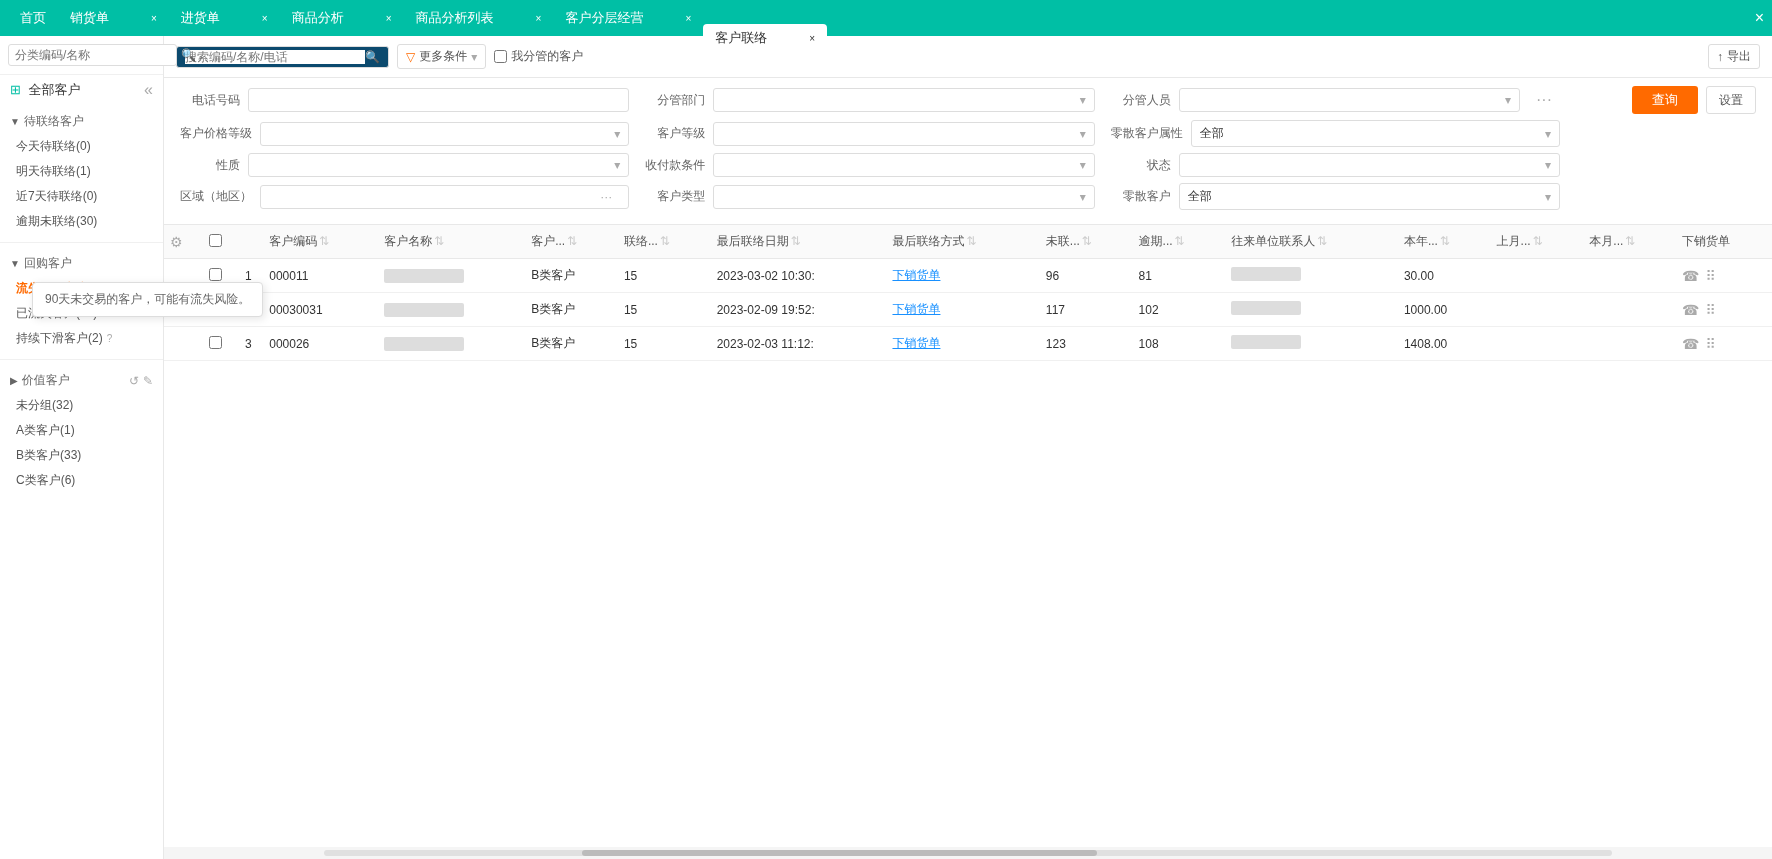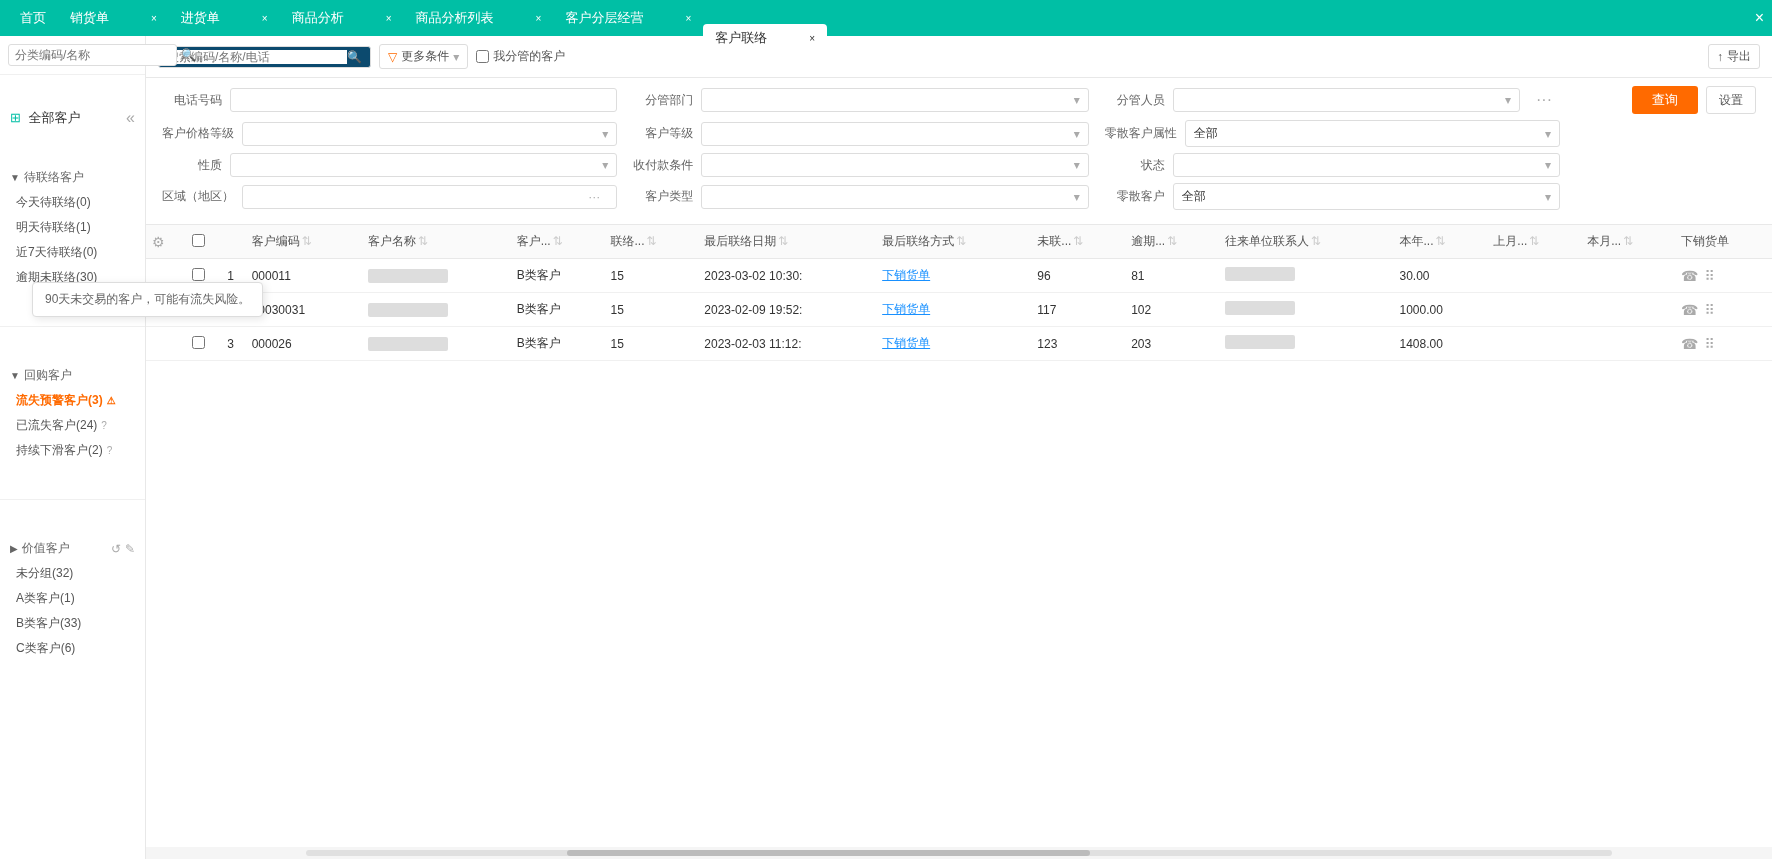--- a/index.html
+++ b/index.html
@@ -10,21 +10,21 @@
     .top-nav .tab { display: flex; align-items: center; padding: 0 12px; height: 28px; color: #fff; font-size: 13px; cursor: pointer; border-radius: 4px 4px 0 0; position: relative; gap: 36px; }
     .top-nav .tab.active { background: #fff; color: #333; margin-top: 40px; }
     .top-nav .tab .close-btn { margin-left: 6px; font-size: 10px; color: inherit; cursor: pointer; }
     .top-nav .home-tab { color: #fff; padding: 0 12px; font-size: 13px; cursor: pointer; }
     .top-nav-right { margin-left: auto; color: #fff; font-size: 16px; cursor: pointer; }
 
     
     .main-layout { display: flex; height: calc(859px - 36px); }
 
     
-    .sidebar { width: 146px; background: #fff; border-right: 1px solid #e8e8e8; display: flex; flex-direction: column; flex-shrink: 0; gap: 28px; }
+    .sidebar { width: 164px; background: #fff; border-right: 1px solid #e8e8e8; display: flex; flex-direction: column; flex-shrink: 0; }
     .sidebar-search { display: flex; align-items: center; padding: 8px; border-bottom: 1px solid #f0f0f0; }
     .sidebar-search input { flex: 1; border: 1px solid #ddd; border-radius: 3px; padding: 3px 6px; font-size: 12px; outline: none; }
     .sidebar-search .search-icon { margin-left: 4px; color: #aaa; cursor: pointer; }
     .sidebar-all { display: flex; align-items: center; justify-content: space-between; padding: 6px 10px; font-size: 13px; font-weight: normal; cursor: pointer; background: #fff; }
     .sidebar-all .grid-icon { color: #00bfa5; margin-right: 4px; }
     .sidebar-all .collapse-btn { color: #aaa; font-size: 16px; }
     .sidebar-group { padding: 4px 0; }
     .sidebar-group-title { display: flex; align-items: center; padding: 4px 10px; font-size: 12px; color: #666; cursor: pointer; }
     .sidebar-group-title .arrow { margin-right: 4px; font-size: 10px; }
     .sidebar-item { padding: 4px 16px; font-size: 12px; color: #555; cursor: pointer; }
@@ -389,21 +389,21 @@
       <td></td>
       <td><input type="checkbox" style=""></td>
       <td class="num-col">3</td>
       <td>000026</td>
       <td><span style="background:#ddd;border-radius:2px;color:transparent;display:inline-block;height:14px;width:80px;">████</span></td>
       <td>B类客户</td>
       <td>15</td>
       <td>2023-02-03 11:12:</td>
       <td><span class="link-text">下销货单</span></td>
       <td>123</td>
-      <td>203</td>
+      <td>108</td>
       <td><span style="background:#ddd;border-radius:2px;color:transparent;display:inline-block;height:14px;width:70px;"></span></td>
       <td>1408.00</td>
       <td></td>
       <td></td>
       <td>
         <div class="action-icons">
           <span title="联络">☎</span>
           <span title="更多">⠿</span>
         </div>
       </td>

